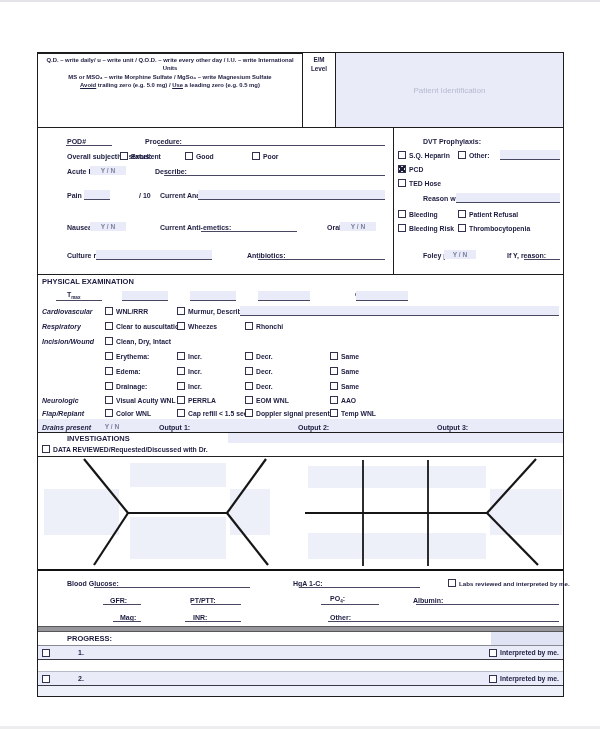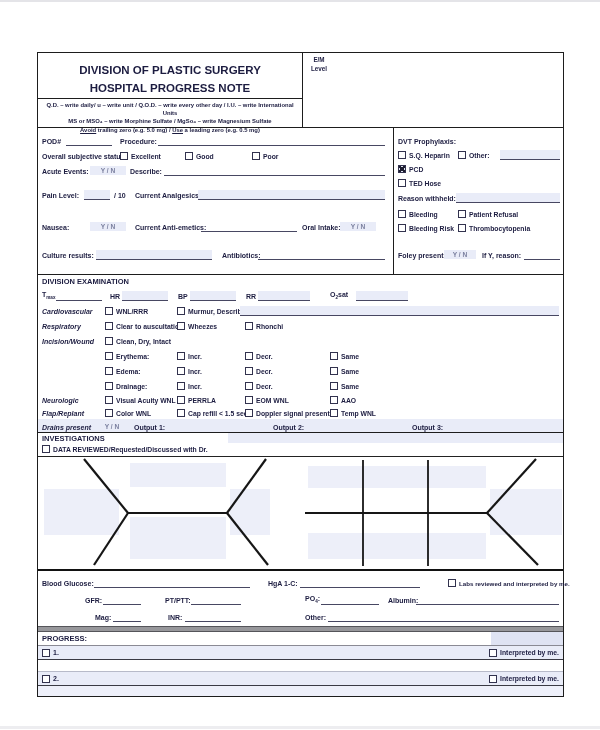--- a/index.html
+++ b/index.html
@@ -2,21 +2,21 @@
 <html><head>
 <meta charset="utf-8">
 <style>
   html,body{margin:0;padding:0;}
   body{width:600px;height:730px;position:relative;background:#ffffff;
        font-family:"Liberation Sans",sans-serif;color:#1c1c40;overflow:hidden;}
   .page-top-line{position:absolute;top:0;left:0;right:0;height:2px;background:#e4e4e8;}
   .page-bottom-line{position:absolute;top:726px;left:0;right:0;height:3px;background:#ededf0;}
   .form{position:absolute;left:37px;top:52px;width:527px;border:1.6px solid #1d1d1d;background:#fff;box-sizing:border-box;}
   .u{text-decoration:underline;}
-  .lbl{font-weight:bold;font-size:7px;white-space:nowrap;}
+  .lbl{font-weight:bold;font-size:7px;white-space:nowrap;margin-left:25px;}
   .lbl-i{font-weight:bold;font-style:italic;font-size:7px;white-space:nowrap;}
   sub{font-size:4.6px;}
   .blank{display:inline-block;border-bottom:1px solid #474762;height:9px;}
   .lavb{background:#e9ecf8;}
   .yn{background:#e9ecf8;color:#7a7f9e;font-size:6.6px;font-weight:bold;padding:1px 0;text-align:center;white-space:nowrap;}
   .cb{width:6px;height:6px;border:1px solid #32324e;display:inline-block;background:#fff;flex:none;margin-right:3px;}
   .cb.checked{background:
      linear-gradient(45deg,transparent 40%,#1d1d30 40%,#1d1d30 60%,transparent 60%),
      linear-gradient(-45deg,transparent 40%,#1d1d30 40%,#1d1d30 60%,transparent 60%),#dfe3f2;}
   .opt{display:flex;align-items:center;font-size:6.8px;font-weight:bold;white-space:nowrap;}
@@ -64,33 +64,32 @@
 </style>
 </head>
 <body>
 
 <div class="page-top-line"></div>
 
 <div class="form">
 
   <div class="hdr">
     <div class="hdr-left">
-      <div class="hdr-title">
-        <div>DIVISION OF PLASTIC SURGERY</div>
-        <div>HOSPITAL PROGRESS NOTE</div>
-      </div>
       <div class="hdr-abbrev">
         <div>Q.D. – write daily/ u – write unit / Q.O.D. – write every other day / I.U. – write International Units</div>
         <div>MS or MSO₄ – write Morphine Sulfate / MgSo₄ – write Magnesium Sulfate</div>
         <div><span class="u">Avoid</span><span> trailing zero (e.g. 5.0 mg) / </span><span class="u">Use</span><span> a leading zero (e.g. 0.5 mg)</span></div>
       </div>
     </div>
     <div class="hdr-em">
       <div>E/M</div>
       <div>Level</div>
+    </div>
+    <div class="hdr-pid">
+      <span>Patient Identification</span>
     </div>
   </div>
 
   <div class="main">
     <div class="main-left sect">
       <div class="row" style="top:6px;">
         <span class="lbl at" style="left:4px;">POD#</span>
         <span class="blank atb" style="left:28px;width:46px;"></span>
         <span class="lbl at" style="left:82px;">Procedure:</span>
         <span class="blank atb" style="left:120px;right:8px;"></span>
@@ -193,21 +192,21 @@
       <div class="row" style="top:120px;">
         <span class="lbl at" style="left:4px;">Foley present:</span>
         <span class="yn at" style="left:50px;width:32px;">Y  /  N</span>
         <span class="lbl at" style="left:88px;">If Y, reason:</span>
         <span class="blank atb" style="left:130px;right:3px;"></span>
       </div>
     </div>
   </div>
 
   <div class="phys">
-    <div class="phys-hdr">DIVISION EXAMINATION</div>
+    <div class="phys-hdr">PHYSICAL EXAMINATION</div>
 
     <div class="row" style="top:14px;">
       <span class="lbl at" style="left:4px;"><span>T</span><sub>max</sub></span>
       <span class="blank atb" style="left:18px;width:46px;"></span>
       <span class="lbl at" style="left:72px;">HR</span>
       <span class="blank lavb atb" style="left:84px;width:46px;"></span>
       <span class="lbl at" style="left:140px;">BP</span>
       <span class="blank lavb atb" style="left:152px;width:46px;"></span>
       <span class="lbl at" style="left:208px;">RR</span>
       <span class="blank lavb atb" style="left:220px;width:52px;"></span>

